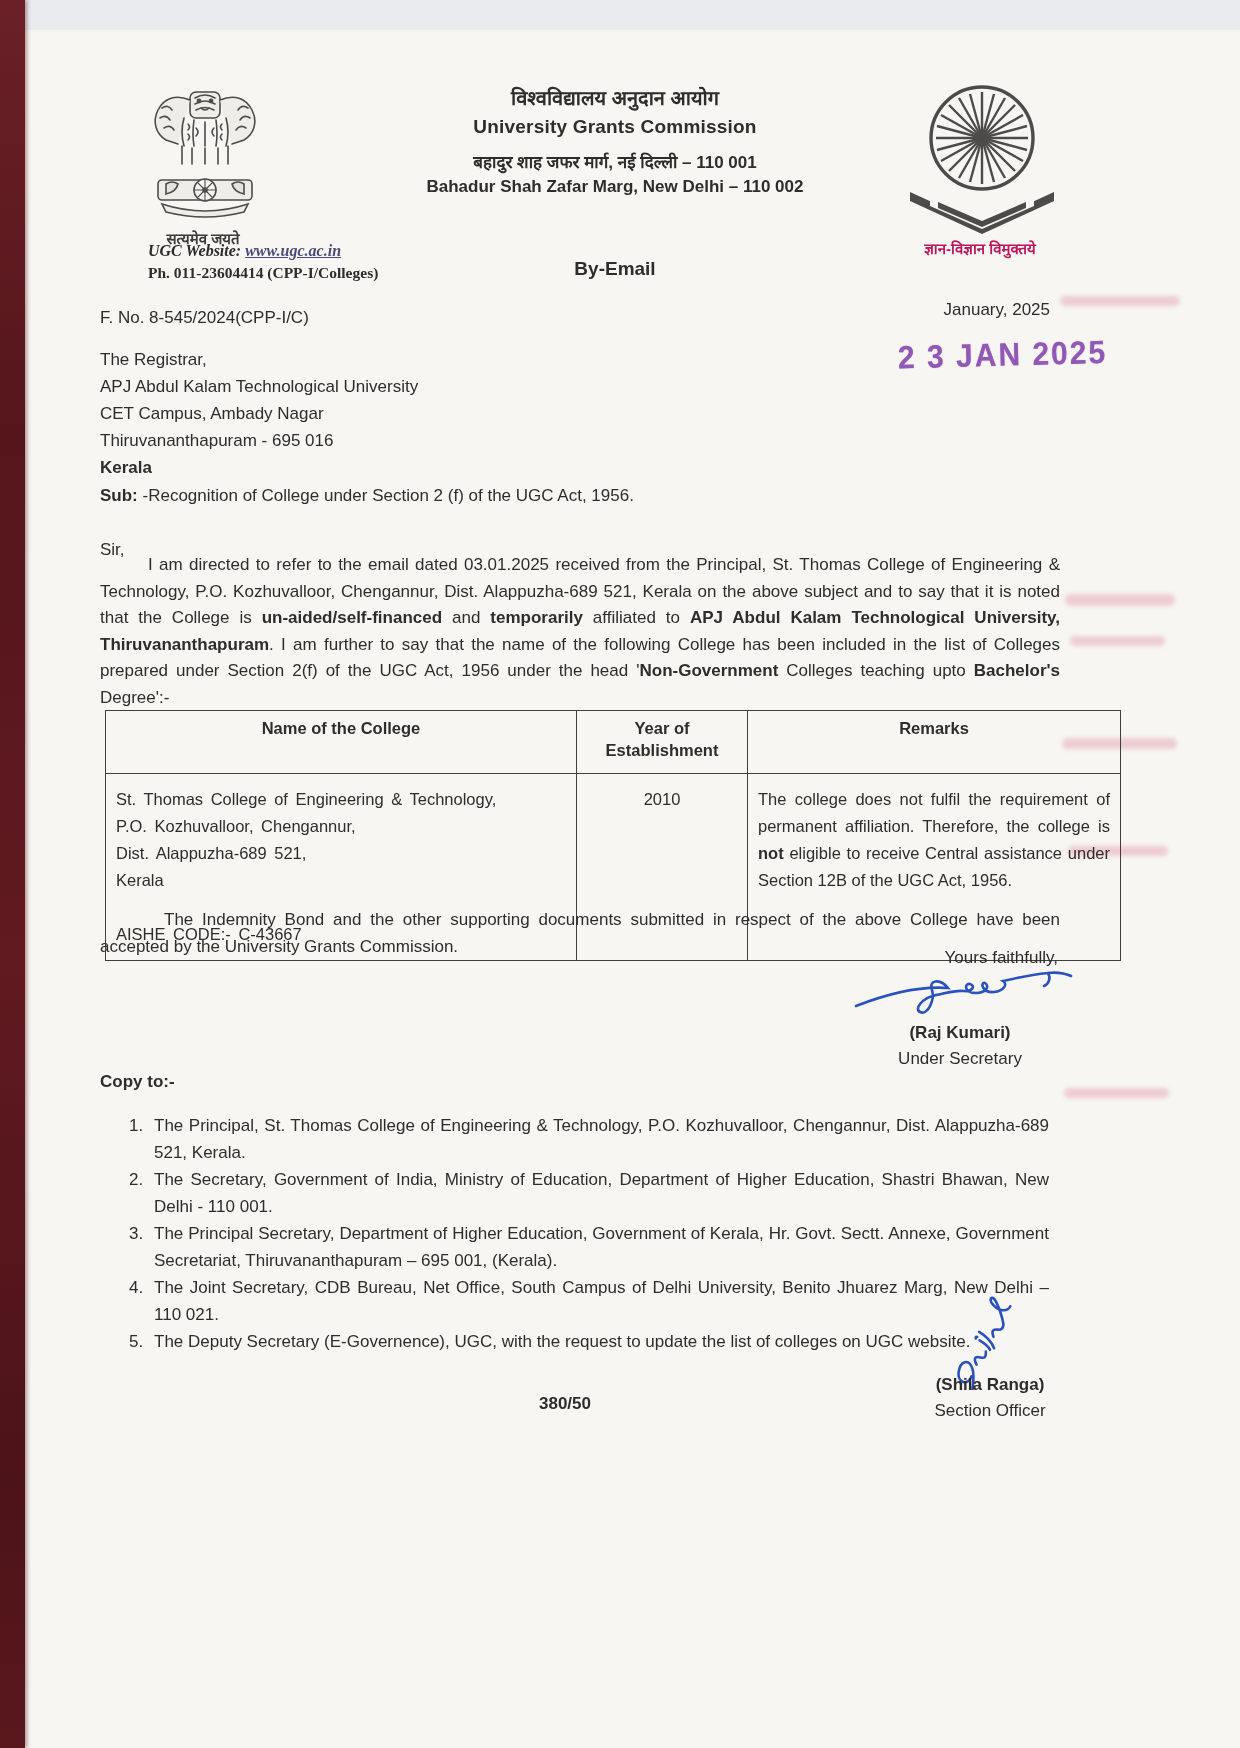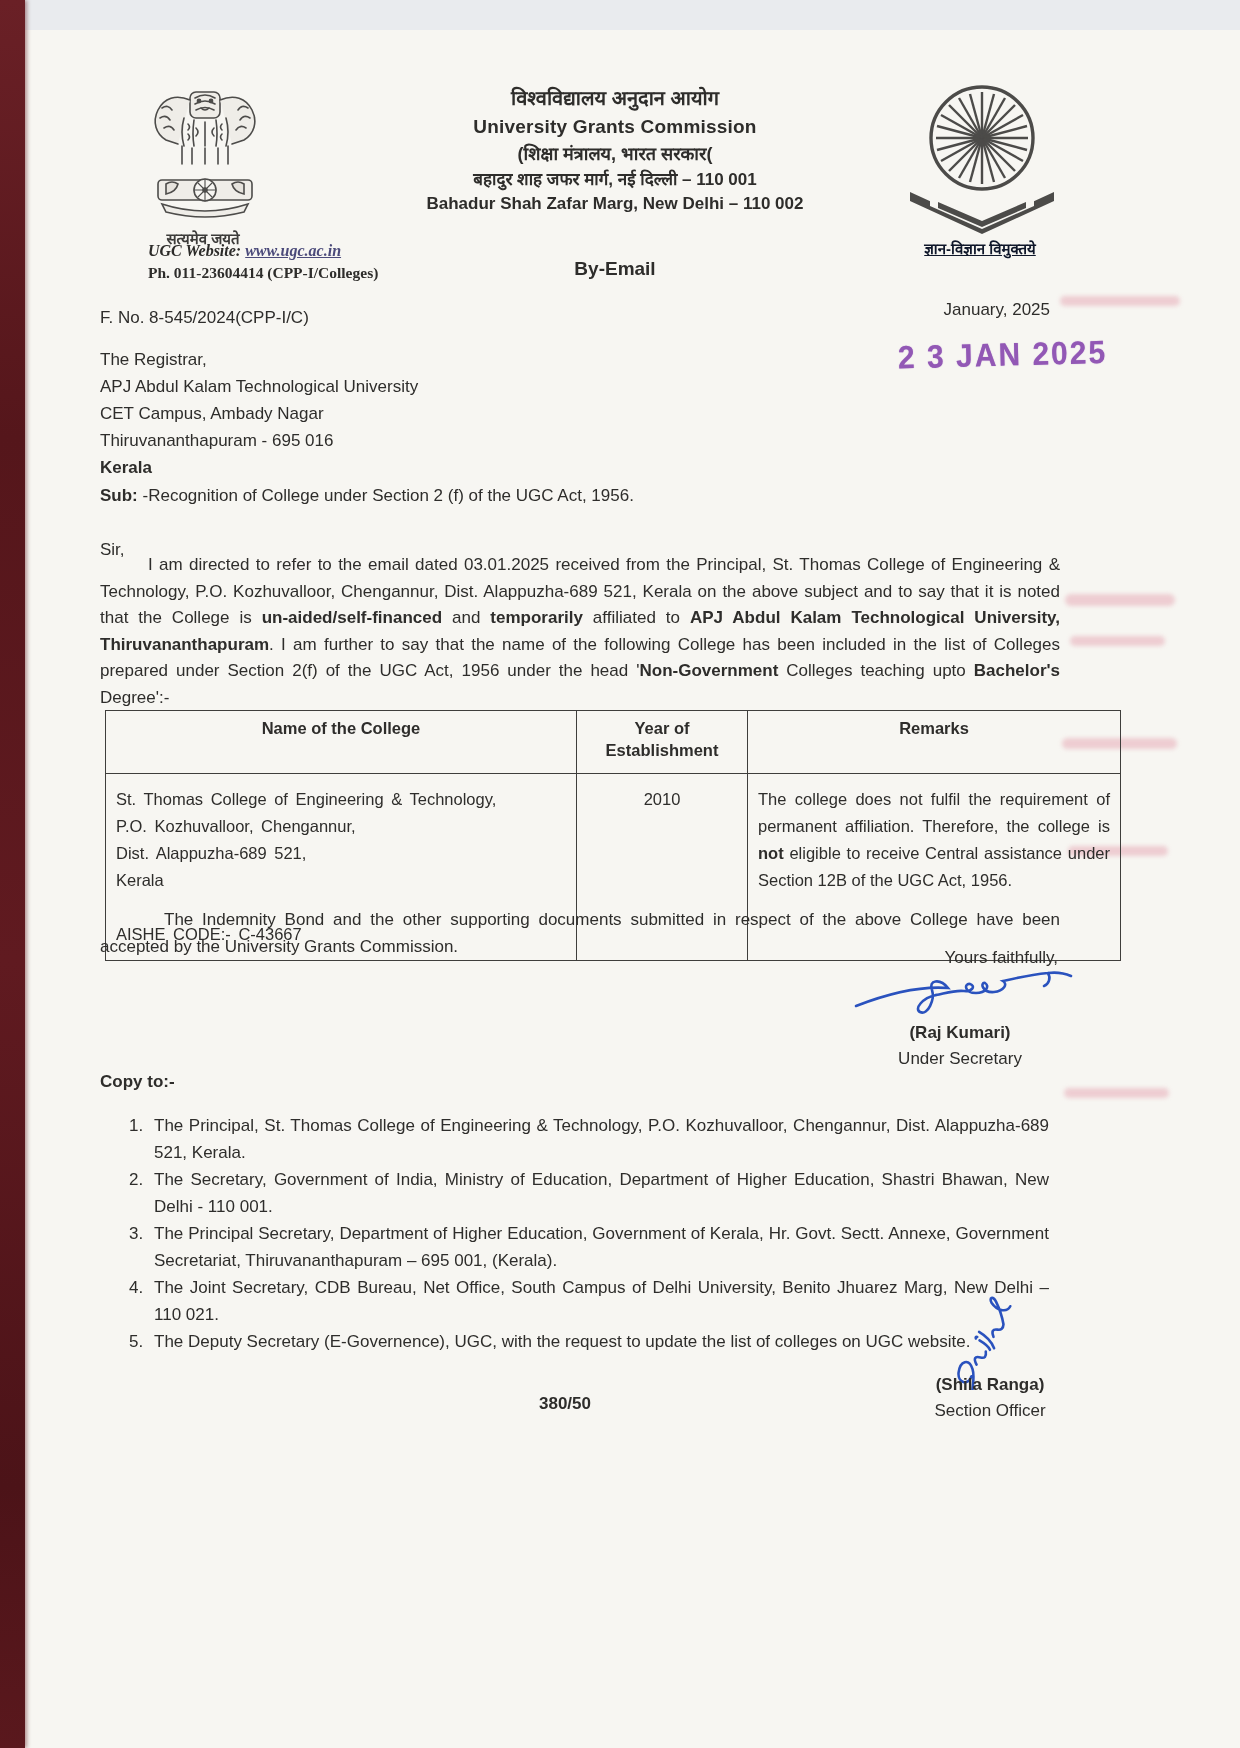--- a/index.html
+++ b/index.html
@@ -14,33 +14,33 @@
   .scan-top-band{left:0;top:0;width:1240px;height:30px;background:#e9ebee;}
   .scan-left-strip{
     left:0;top:0;width:25px;height:1748px;
     background:linear-gradient(180deg,#6a2026,#55161b 25%,#601a20 55%,#4c1318 85%,#5a181d);
     box-shadow:2px 0 4px rgba(90,20,25,.45);
   }
   .smudge{background:rgba(223,140,158,.38);border-radius:6px;filter:blur(2px);}
   
   .center-head{left:360px;top:88px;width:510px;text-align:center;line-height:1.0;}
   .center-head .h1{font-size:20px;font-weight:700;margin-bottom:9px;}
-  .center-head .h2{font-size:19px;font-weight:700;margin-bottom:9px;letter-spacing:.2px;}
+  .center-head .h2{font-size:19px;font-weight:700;margin-bottom:18px;letter-spacing:.2px;}
   .center-head .h3{font-size:18px;font-weight:700;margin-bottom:8px;}
   .center-head .h4{font-size:17.5px;font-weight:700;margin-bottom:8px;}
   .center-head .h5{font-size:17px;font-weight:700;margin-bottom:7px;}
   .center-head .h6{font-size:17px;font-weight:700;}
   .by-email{left:360px;top:258px;width:510px;text-align:center;font-size:19px;font-weight:700;}
   .emblem-box{left:138px;top:84px;width:134px;height:148px;}
   .emblem-motto{left:128px;top:228px;width:150px;text-align:center;font-size:15px;font-weight:700;color:#3d3c3a;}
   .website-line{left:148px;top:242px;width:330px;font-family:"Liberation Serif",serif;font-style:italic;font-weight:700;font-size:16px;color:#2c2b29;}
   .website-line .url{text-decoration:underline;color:#4b4a7a;}
   .phone-line{left:148px;top:264px;width:340px;font-family:"Liberation Serif",serif;font-weight:700;font-size:15.5px;}
   .ugc-logo-box{left:900px;top:78px;width:165px;height:160px;}
-  .ugc-tagline{left:880px;top:238px;width:200px;text-align:center;font-size:15px;font-weight:600;color:#0f172a;text-decoration:underline;}
+  .ugc-tagline{left:880px;top:238px;width:200px;text-align:center;font-size:15px;font-weight:600;color:#be185d;}
   
   .file-no{left:100px;top:308px;font-size:17px;}
   .letter-date{left:890px;top:300px;width:160px;text-align:right;font-size:17px;}
   .stamp{
     left:898px;top:338px;width:200px;
     font-size:30px;font-weight:700;letter-spacing:2px;
     color:#8a4bb0;opacity:.92;transform:rotate(-1.5deg) scaleY(1.08);
     text-shadow:0 0 1px rgba(138,75,176,.6);
     white-space:nowrap;
   }
@@ -123,21 +123,20 @@
 <div class="abs emblem-motto">सत्यमेव जयते</div>
 <div class="abs website-line">
   <span>UGC Website:</span>
   <span class="url">www.ugc.ac.in</span>
 </div>
 <div class="abs phone-line">Ph. 011-23604414 (CPP-I/Colleges)</div>
 
 <div class="abs center-head">
   <div class="h1">विश्वविद्यालय अनुदान आयोग</div>
   <div class="h2">University Grants Commission</div>
-  <div class="h3">(शिक्षा मंत्रालय, भारत सरकार(</div>
   <div class="h5">बहादुर शाह जफर मार्ग, नई दिल्ली – 110 001</div>
   <div class="h6">Bahadur Shah Zafar Marg, New Delhi – 110 002</div>
 </div>
 <div class="abs by-email">By-Email</div>
 
 <div class="abs ugc-logo-box">
   <svg width="165" height="160" viewBox="0 0 165 160" fill="none">
     <g stroke="#4c4b49">
       <circle cx="82" cy="60" r="51" stroke-width="3.4"></circle>
       <circle cx="82" cy="60" r="6.5" fill="#4c4b49"></circle>

